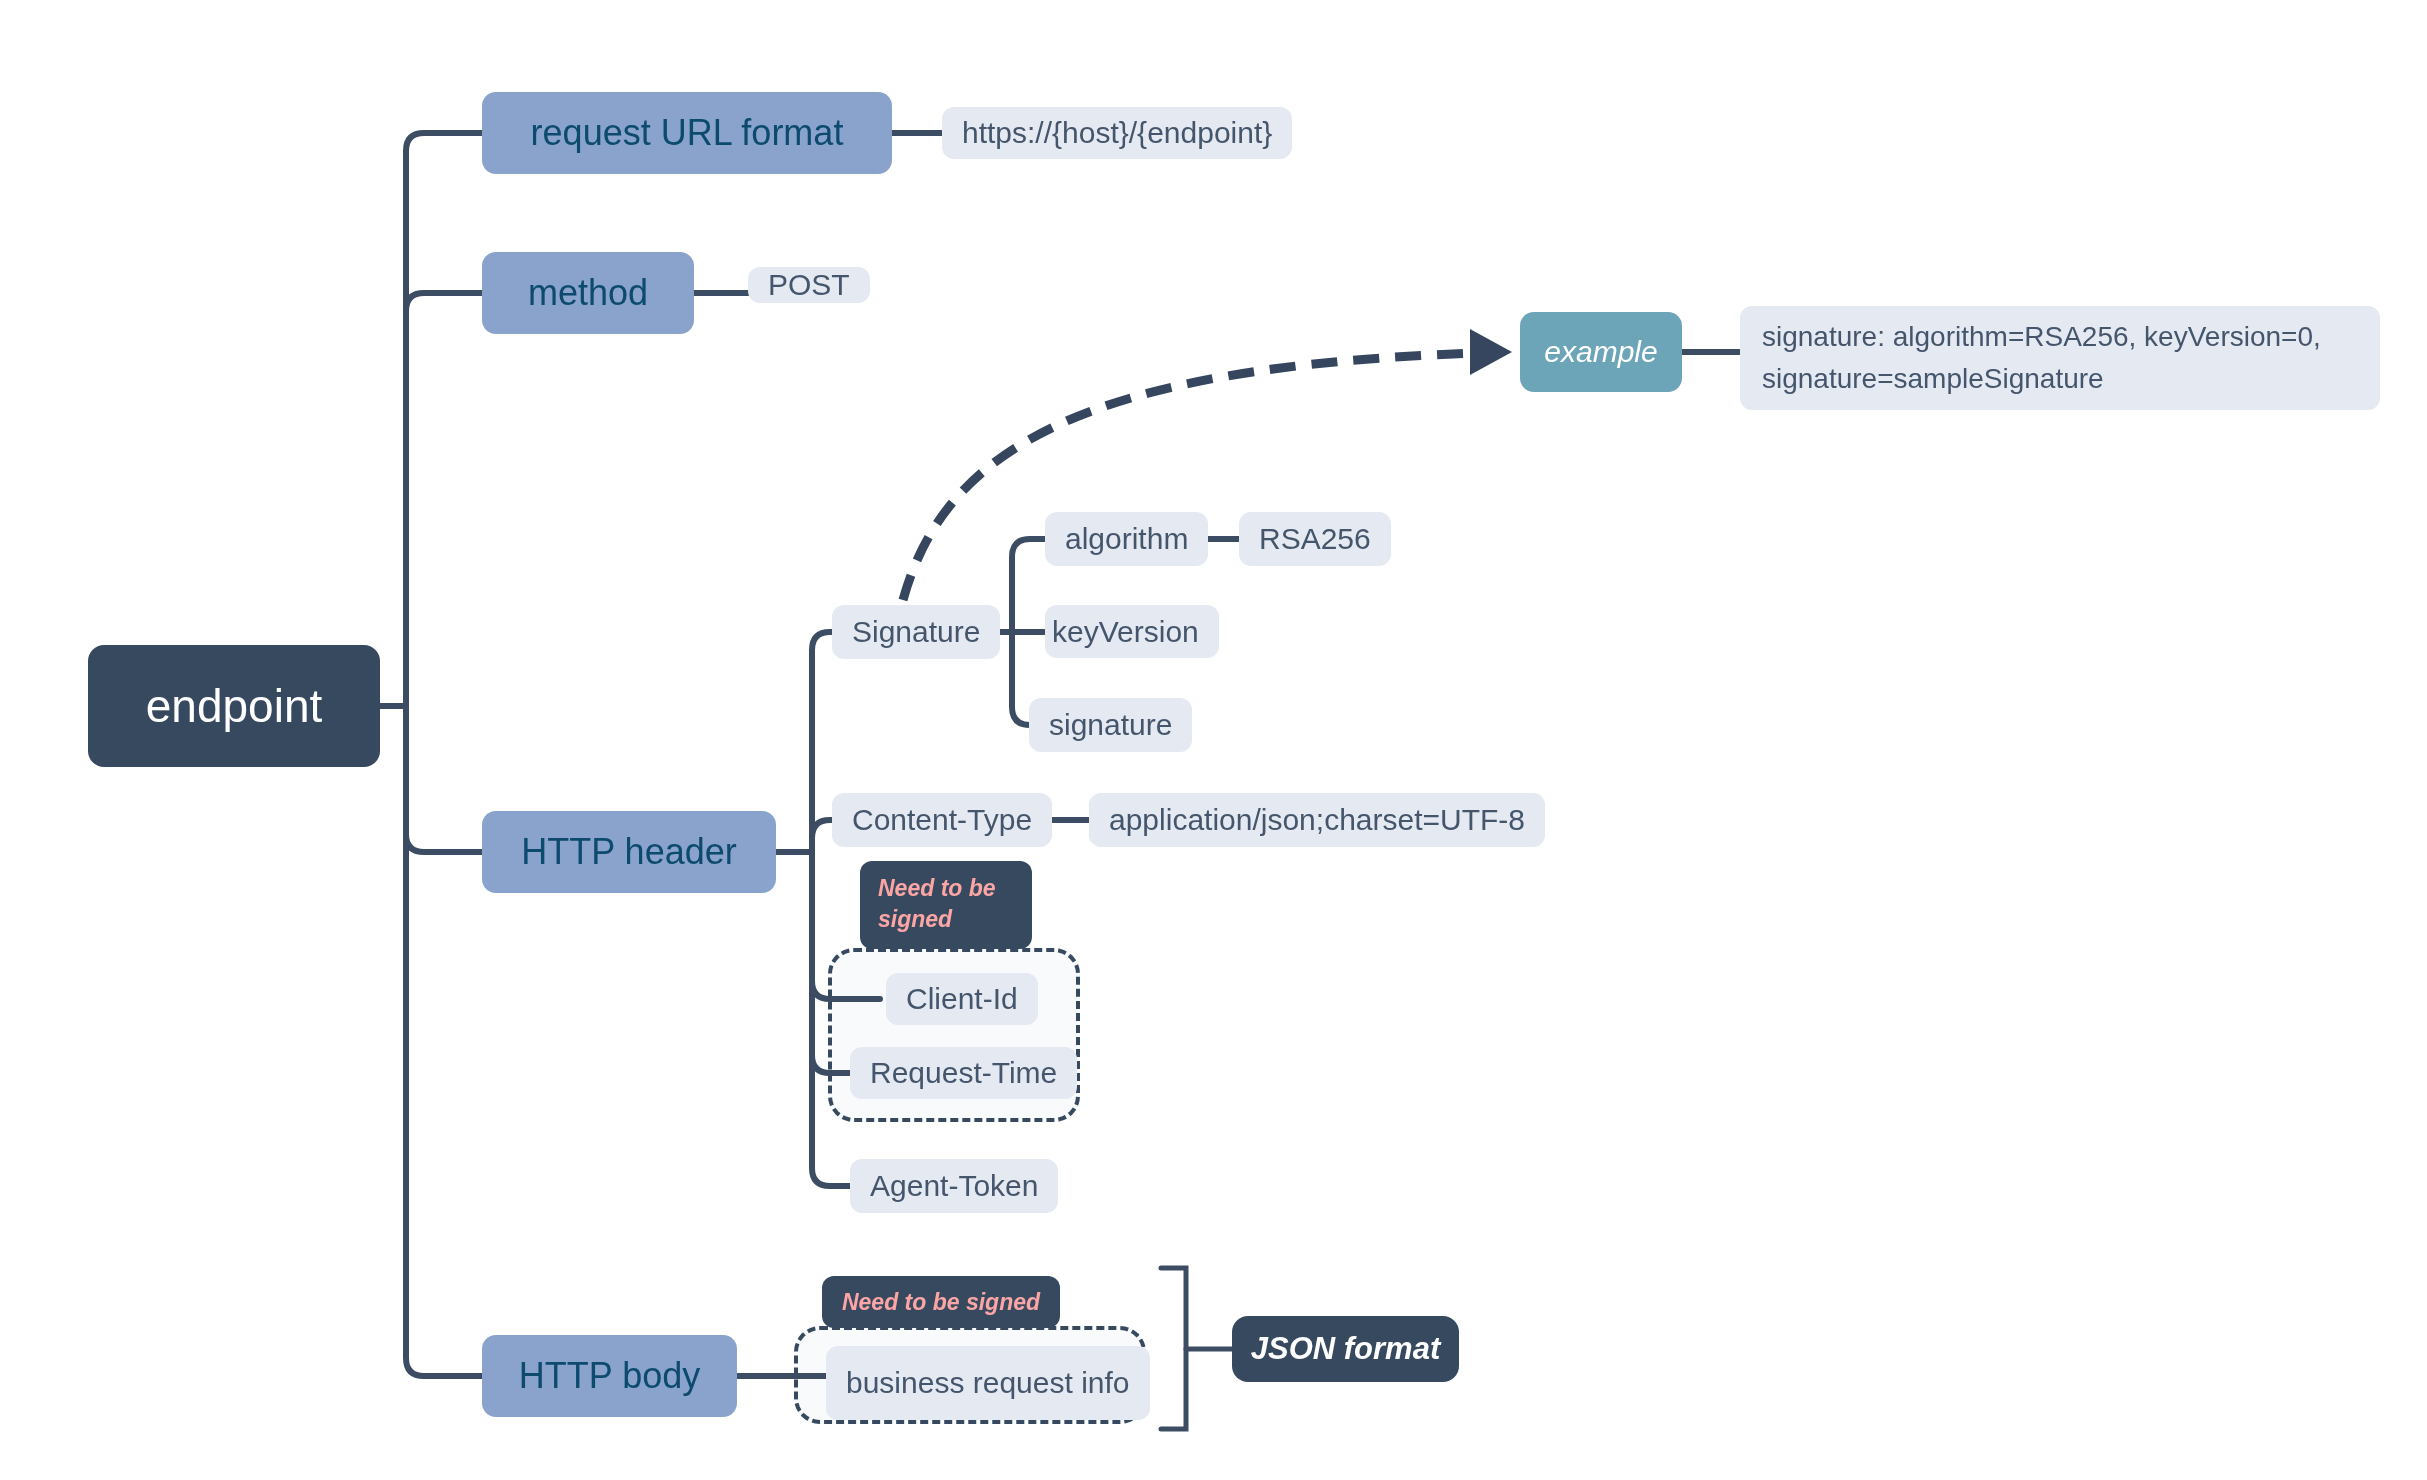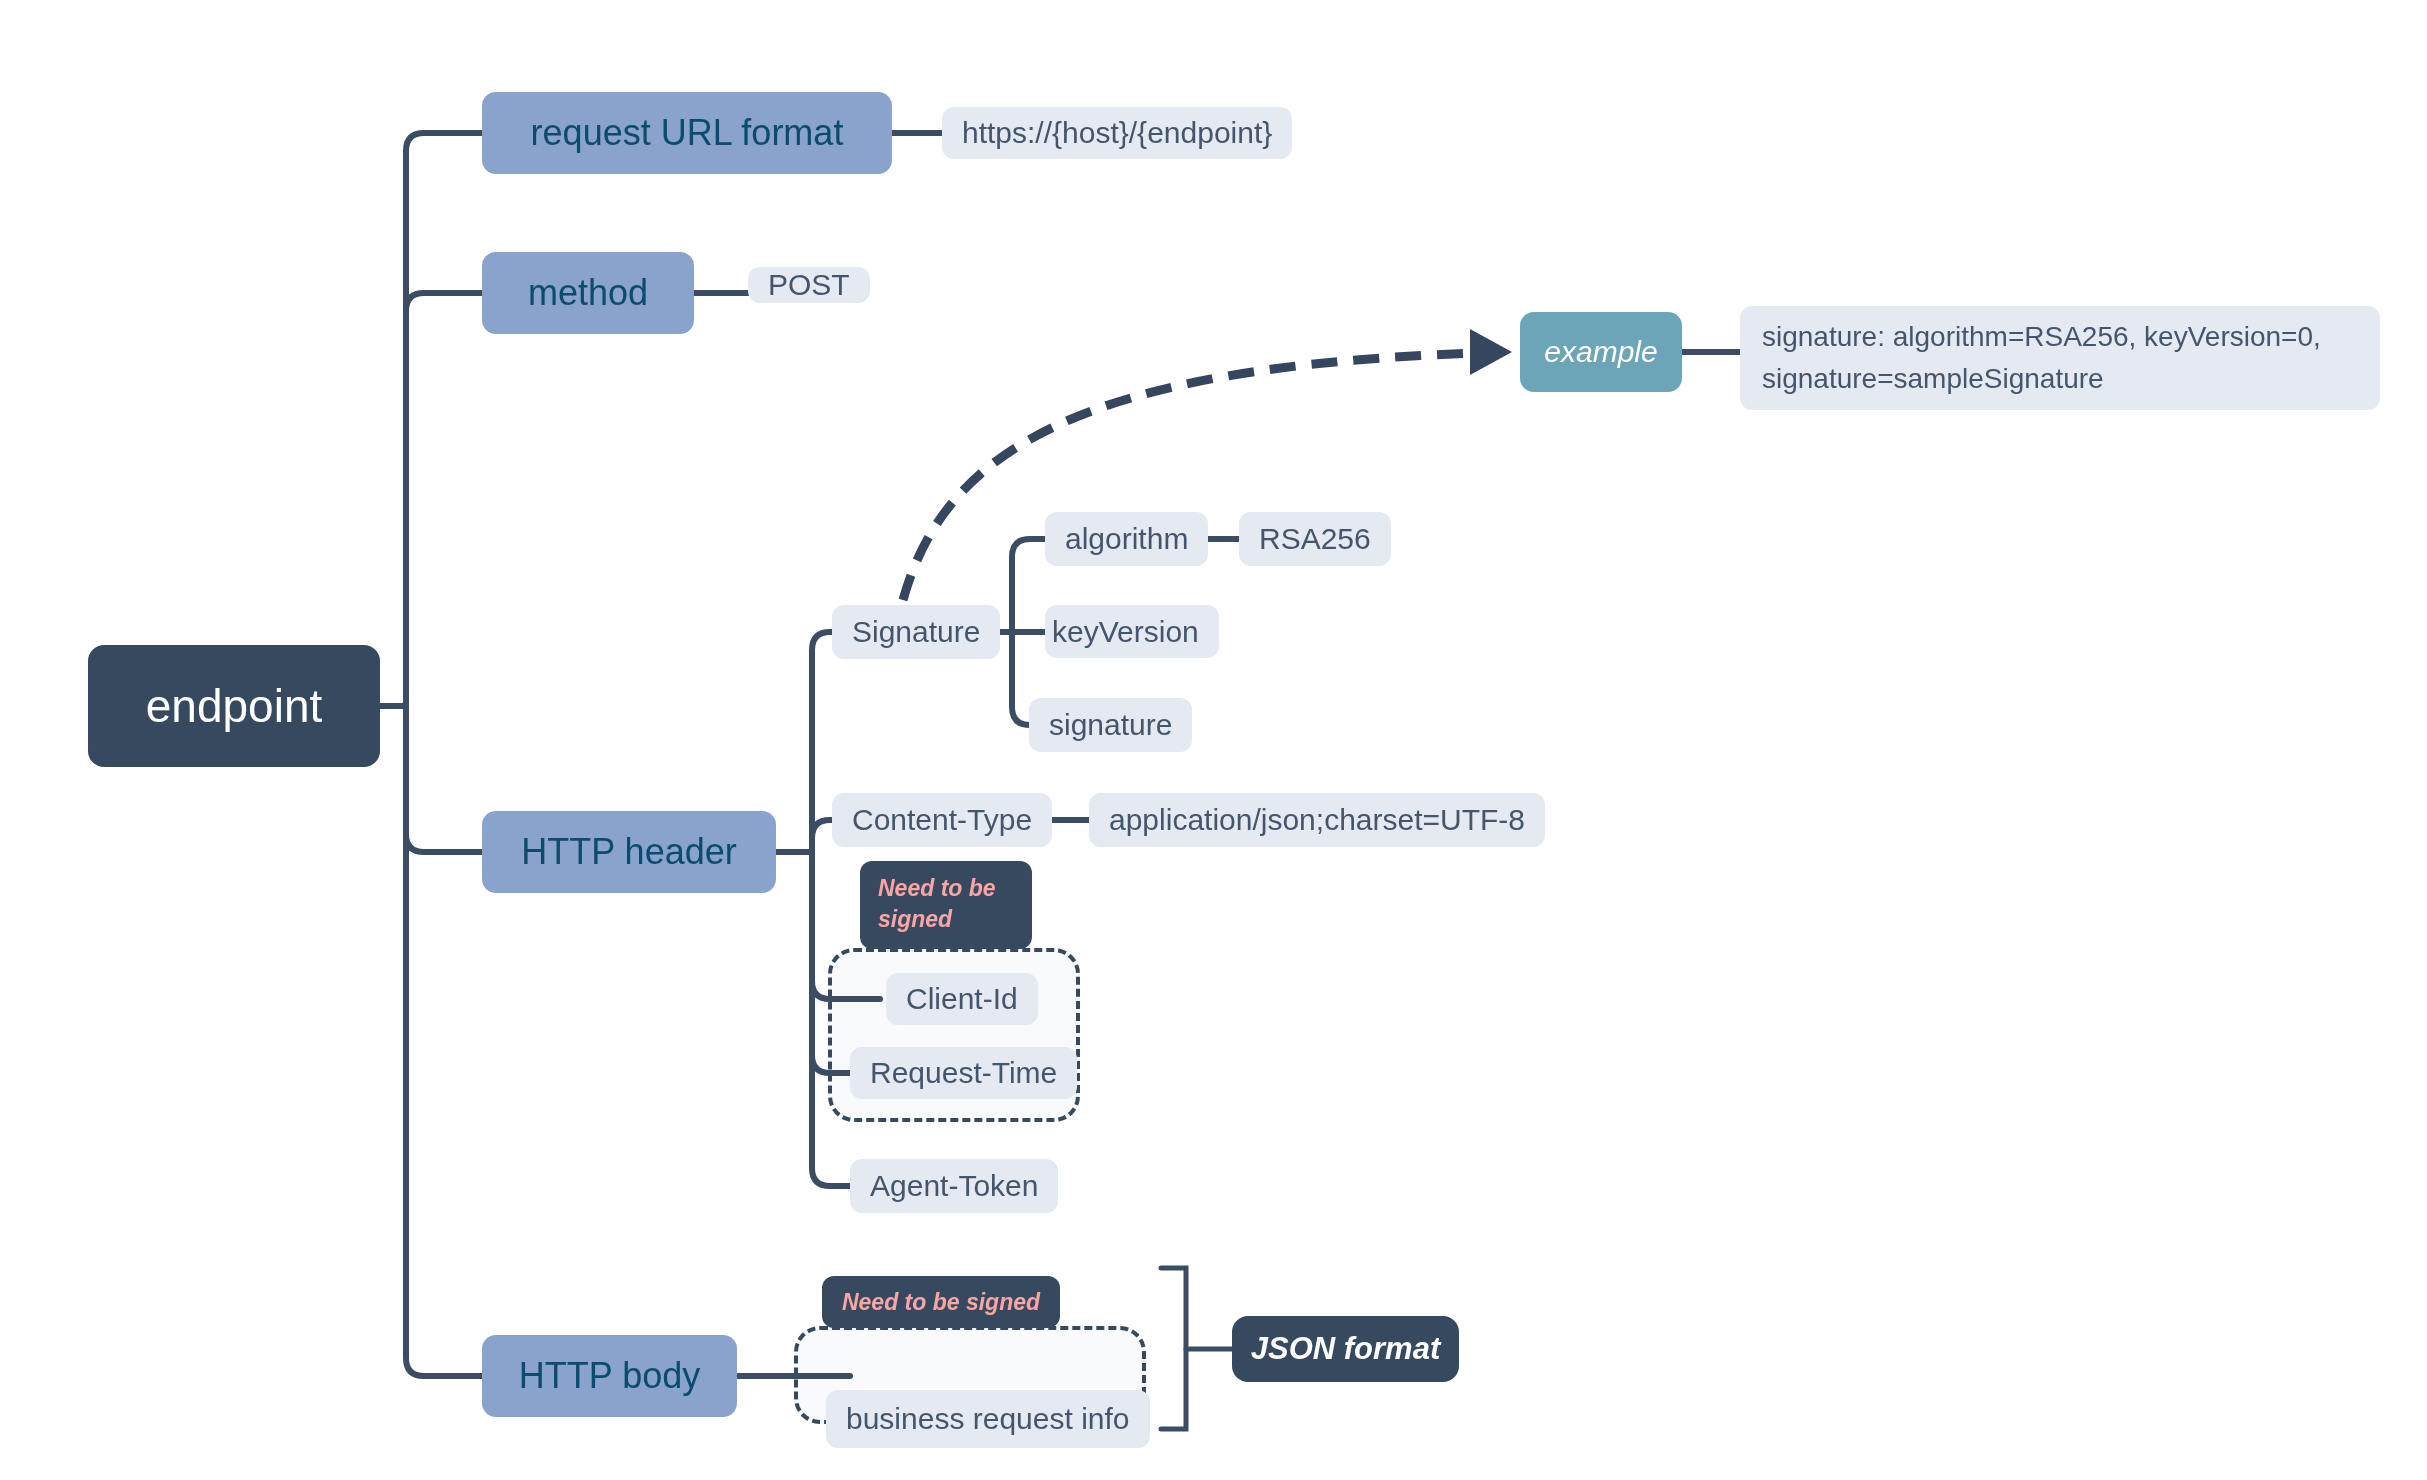--- a/index.html
+++ b/index.html
@@ -97,20 +97,20 @@
   <div class="node badge badge-wrap" style="left:860px;top:861px;width:172px;height:88px;">Need to be signed</div>
   <div class="node leaf" style="left:850px;top:973px;height:52px;margin-left:36px;">Client-Id</div>
   <div class="node leaf" style="left:850px;top:1047px;height:52px;">Request-Time</div>
 
   <div class="node leaf" style="left:850px;top:1159px;height:54px;">Agent-Token</div>
 
   <div class="node blue" style="left:482px;top:1335px;width:255px;height:82px;">HTTP body</div>
 
   <div class="grp" style="left:794px;top:1326px;width:352px;height:98px;"></div>
   <div class="node badge" style="left:822px;top:1276px;width:238px;height:52px;">Need to be signed</div>
-  <div class="node leaf" style="left:826px;top:1346px;height:58px;margin-top:44px;">business request info</div>
+  <div class="node leaf" style="left:826px;top:1346px;height:74px;">business request info</div>
 
   <div class="node dark jsonfmt" style="left:1232px;top:1316px;width:227px;height:66px;">JSON format</div>
 
   <div class="node teal" style="left:1520px;top:312px;width:162px;height:80px;">example</div>
   <div class="valuebox" style="left:1740px;top:306px;">signature: algorithm=RSA256, keyVersion=0, signature=sampleSignature</div>
 
 </div>
 
 </body></html>

